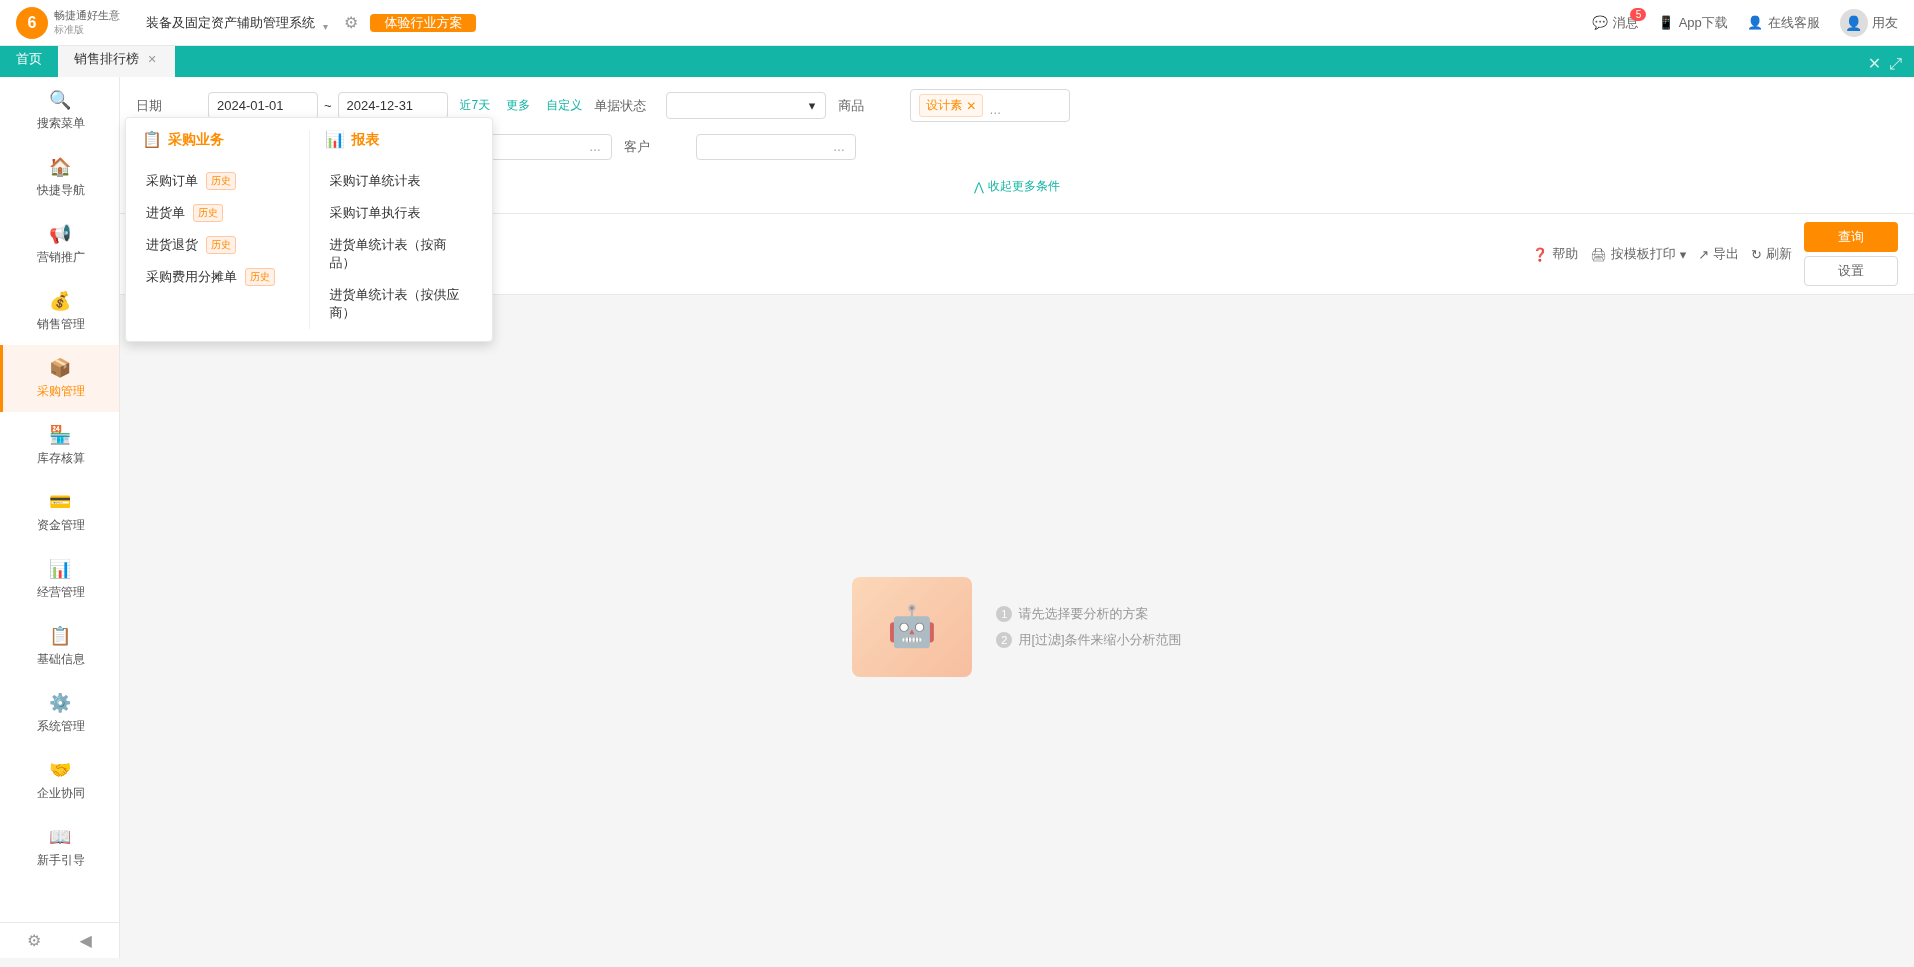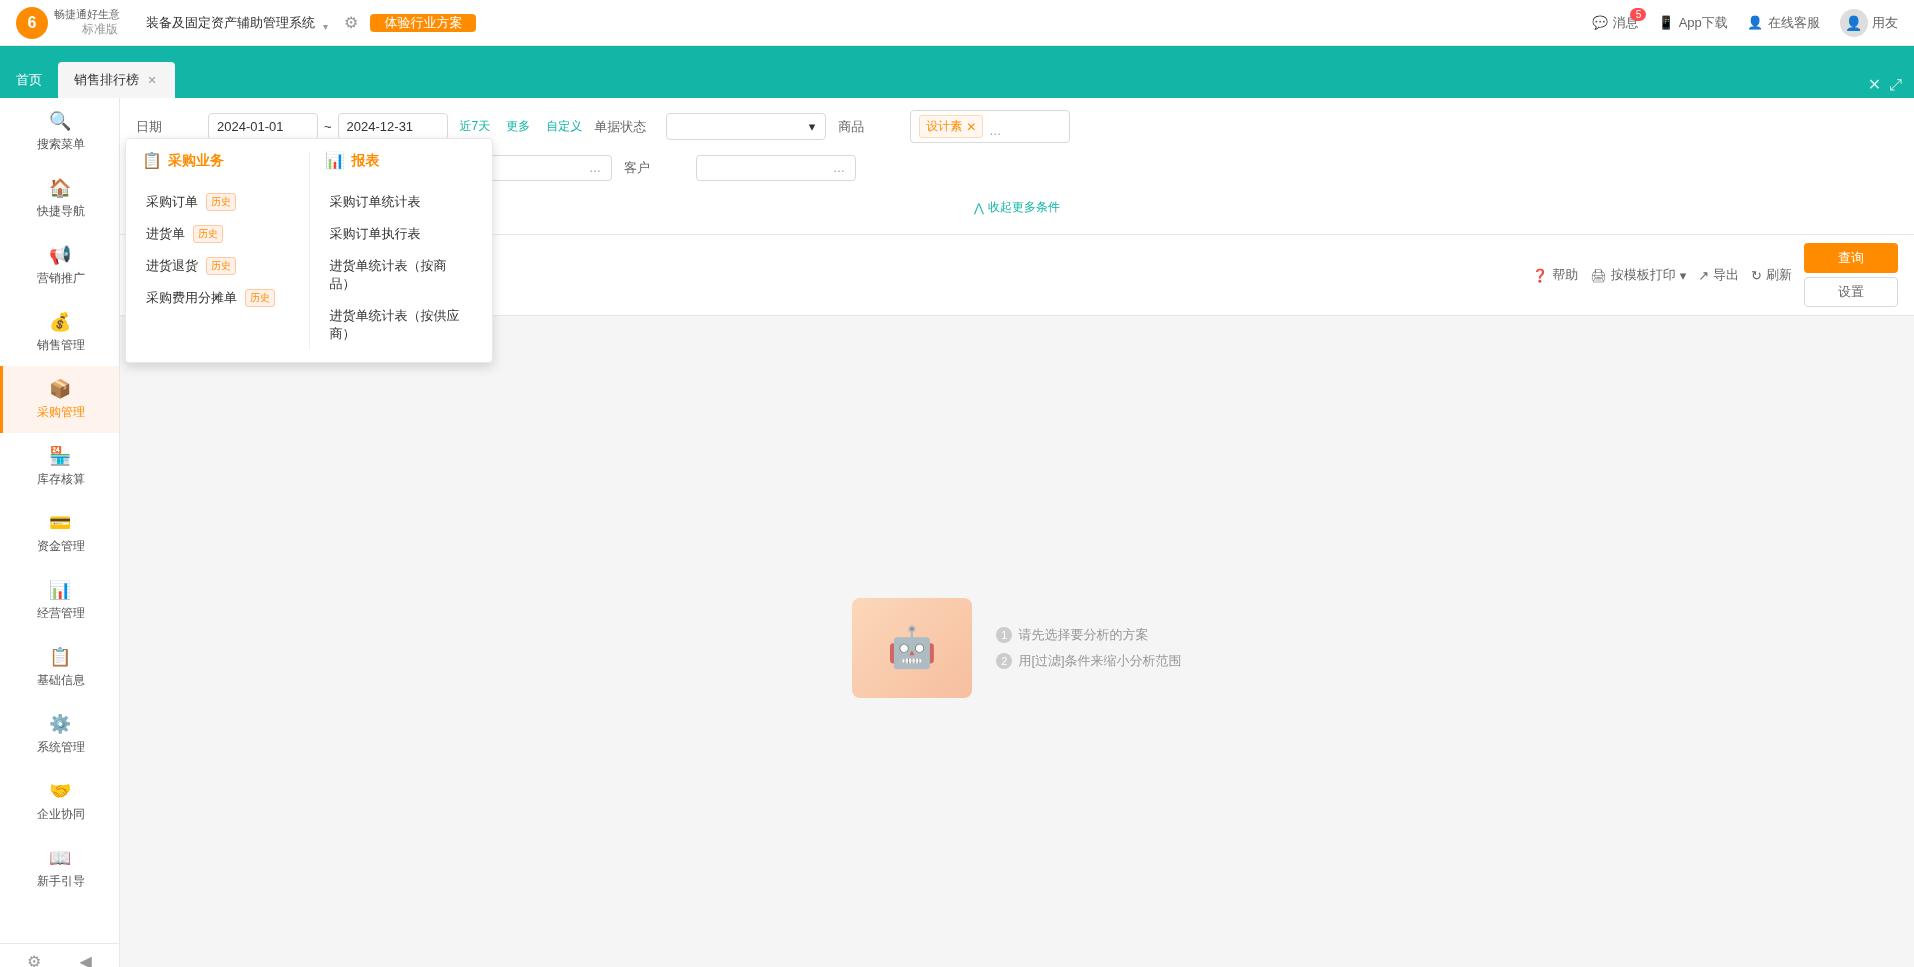--- a/index.html
+++ b/index.html
@@ -23,21 +23,21 @@
       width: 120px;
     }
     .logo-icon {
       width: 32px; height: 32px;
       background: #ff8c00;
       border-radius: 50%;
       display: flex; align-items: center; justify-content: center;
       color: white; font-weight: bold; font-size: 16px;
     }
     .logo-text { font-size: 11px; color: #666; line-height: 1.3; }
-    .logo-sub { font-size: 12px; color: #999; margin-left: 28px; }
+    .logo-sub { font-size: 10px; color: #999; }
     .system-title {
       font-size: 13px; color: #333; margin-left: 10px;
       display: flex; align-items: flex-end; gap: 8px;
     }
     .dropdown-arrow { color: #999; font-size: 10px; cursor: pointer; }
     .gear-icon { color: #999; font-size: 16px; margin-left: 8px; cursor: pointer; }
     .industry-btn {
       background: #ff8c00; color: white; border: none;
       padding: 0 14px; border-radius: 4px; cursor: pointer;
       font-size: 13px; margin-left: 12px;
@@ -58,21 +58,21 @@
       padding: 1px 4px; min-width: 16px; text-align: center;
     }
     .avatar-circle {
       width: 28px; height: 28px; border-radius: 50%;
       background: #ddd; display: flex; align-items: center; justify-content: center;
       color: #999; font-size: 14px;
     }
 
     
     .tab-bar {
-      height: 52px;
+      height: 31px;
       background: #13b5a6;
       display: flex;
       align-items: flex-end;
       padding: 0 0 0 0;
     }
     .tab-item {
       height: 36px;
       padding: 0 16px;
       display: flex; align-items: center; gap: 6px;
       cursor: pointer; font-size: 13px;

